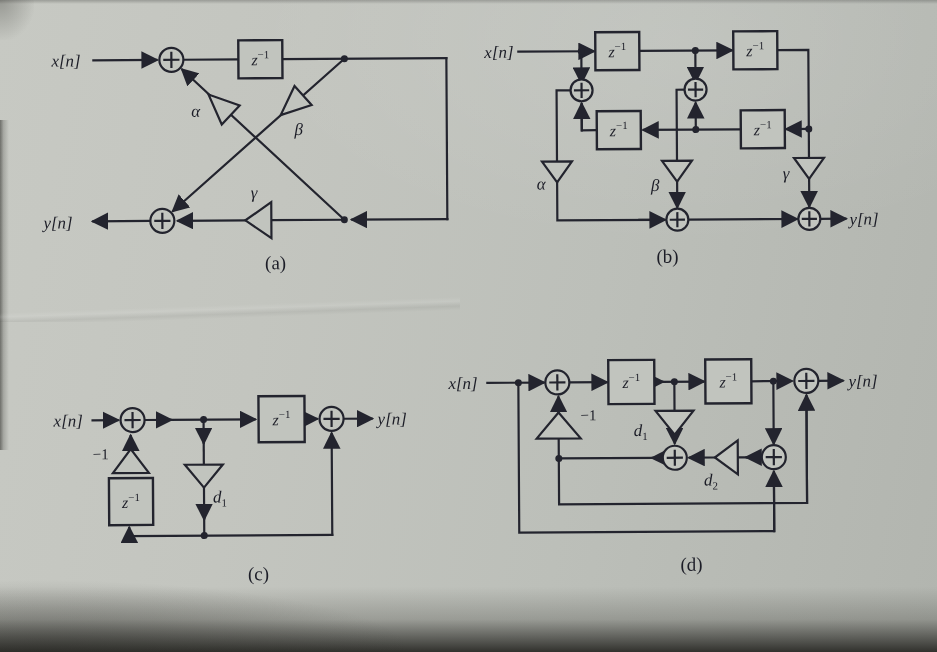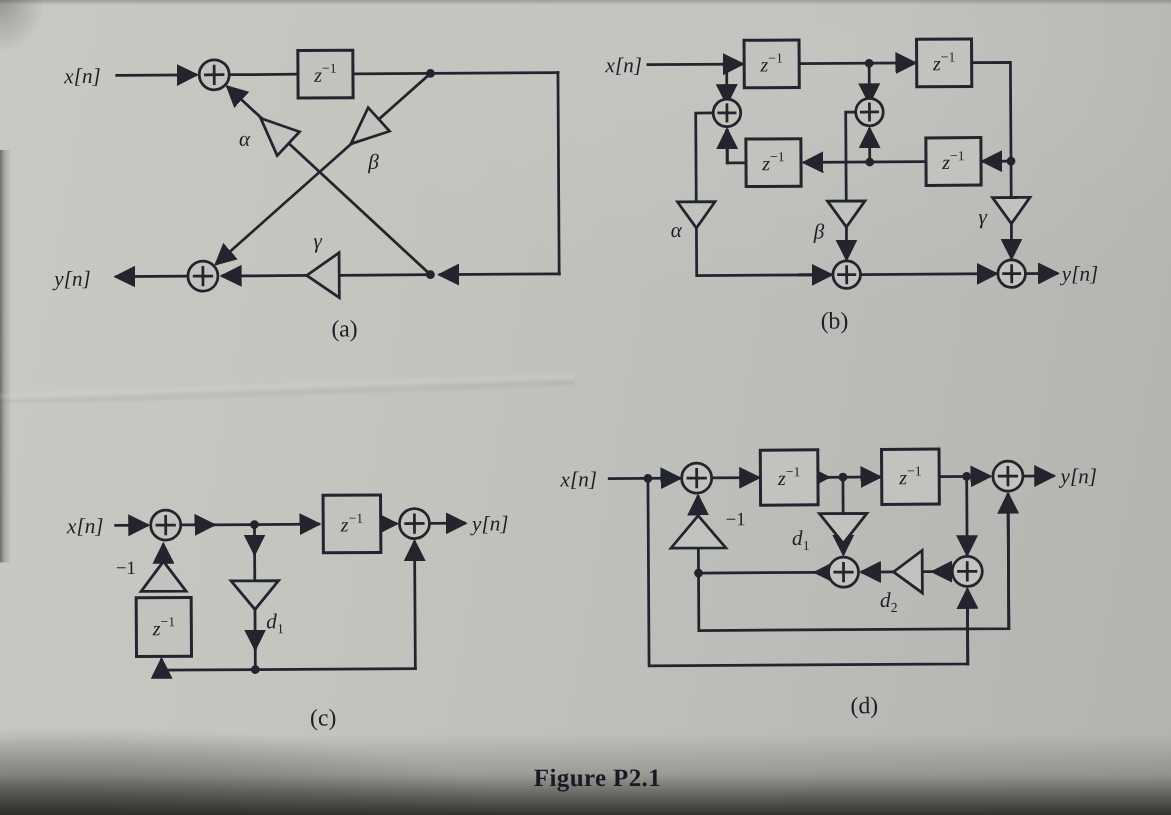--- a/index.html
+++ b/index.html
@@ -201,14 +201,13 @@
       <text class="lbl" x="848" y="389">y[n]</text>
       <text class="zl" x="631" y="389" text-anchor="middle"><tspan>z</tspan><tspan class="sup" dy="-7">−1</tspan></text>
       <text class="zl" x="728" y="389" text-anchor="middle"><tspan>z</tspan><tspan class="sup" dy="-7">−1</tspan></text>
       <text class="num" x="588" y="421" text-anchor="middle">−1</text>
       <text class="lbl" x="633" y="437"><tspan>d</tspan><tspan class="sub" dy="4">1</tspan></text>
       <text class="lbl" x="703" y="487"><tspan>d</tspan><tspan class="sub" dy="4">2</tspan></text>
       <text class="tag" x="690" y="572" text-anchor="middle">(d)</text>
     </g>
   </svg>
 
-  <div id="caption">Figure P2.1</div>
 </div>
 
 </body></html>

